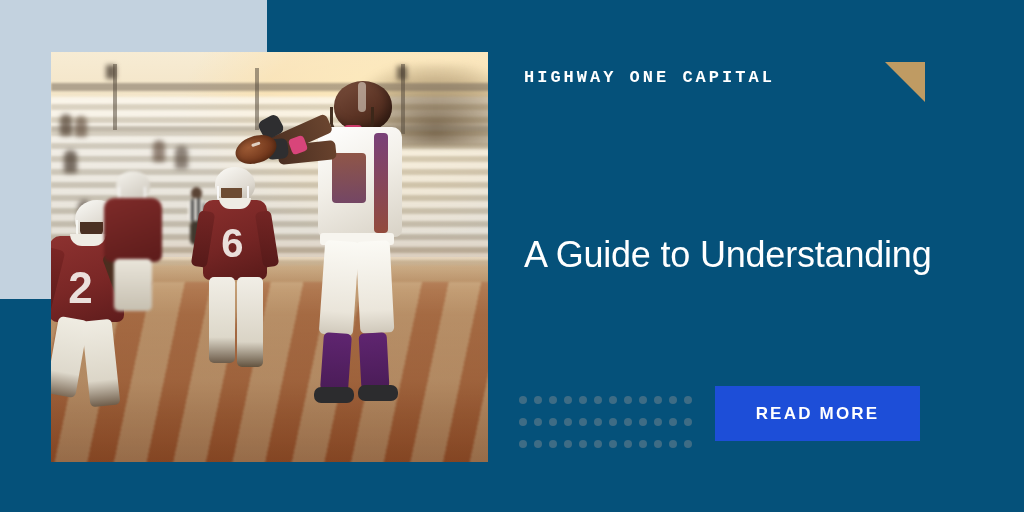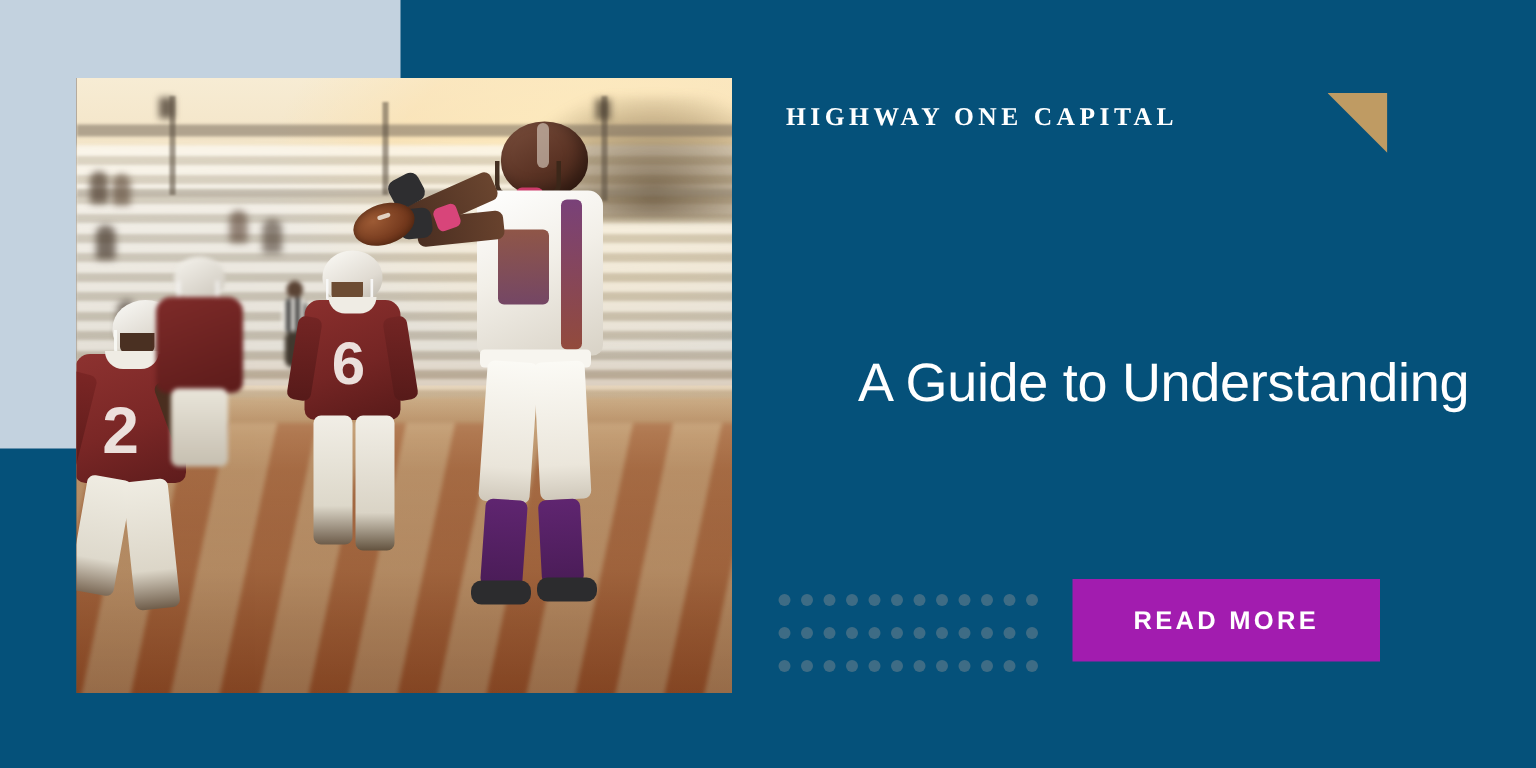--- a/index.html
+++ b/index.html
@@ -187,21 +187,21 @@
     width: 6px; height: 100%;
     background: #05517A;
   }
 
   
   .brand {
     position: absolute;
     left: 524px;
     top: 68px;
     color: #ffffff;
-    font-family: Liberation Serif, serif;
+    font-family: Liberation Mono, monospace;
     font-weight: 700;
     font-size: 17px;
     letter-spacing: 3.0px;
     white-space: nowrap;
   }
 
   .corner-triangle {
     position: absolute;
     left: 885px;
     top: 62px;
@@ -227,21 +227,21 @@
     position: absolute;
     left: 524px;
     top: 232px;
     width: 480px;
     color: #ffffff;
     font-size: 36px;
     font-weight: 400;
     line-height: 1.26;
     letter-spacing: -0.2px;
   }
-  .subhead .sl { display: block; white-space: nowrap; margin-left: 48px; }
+  .subhead .sl { display: block; white-space: nowrap; }
 
   
   .dot-grid {
     position: absolute;
     left: 519px;
     top: 389px;
     display: grid;
     grid-template-columns: repeat(12, 15px);
     grid-auto-rows: 22px;
     align-items: center;
@@ -253,21 +253,21 @@
     background: #3E6C85;
   }
 
   
   .read-more {
     position: absolute;
     left: 715px;
     top: 386px;
     width: 205px;
     height: 55px;
-    background: #a21caf;
+    background: #1d4ed8;
     color: #ffffff;
     border: none;
     font-family: "Liberation Sans", sans-serif;
     font-size: 17px;
     font-weight: 700;
     letter-spacing: 2.2px;
     cursor: pointer;
     display: flex;
     align-items: center;
     justify-content: center;

